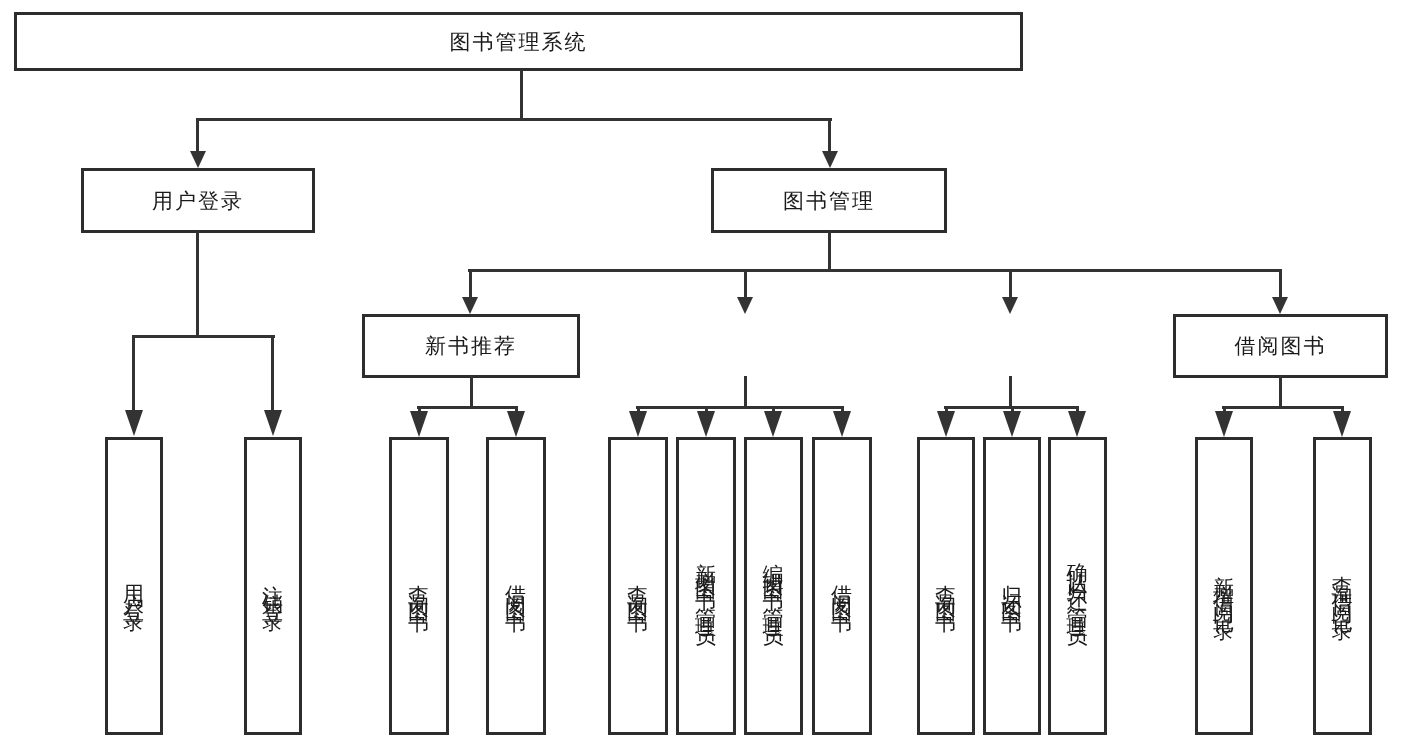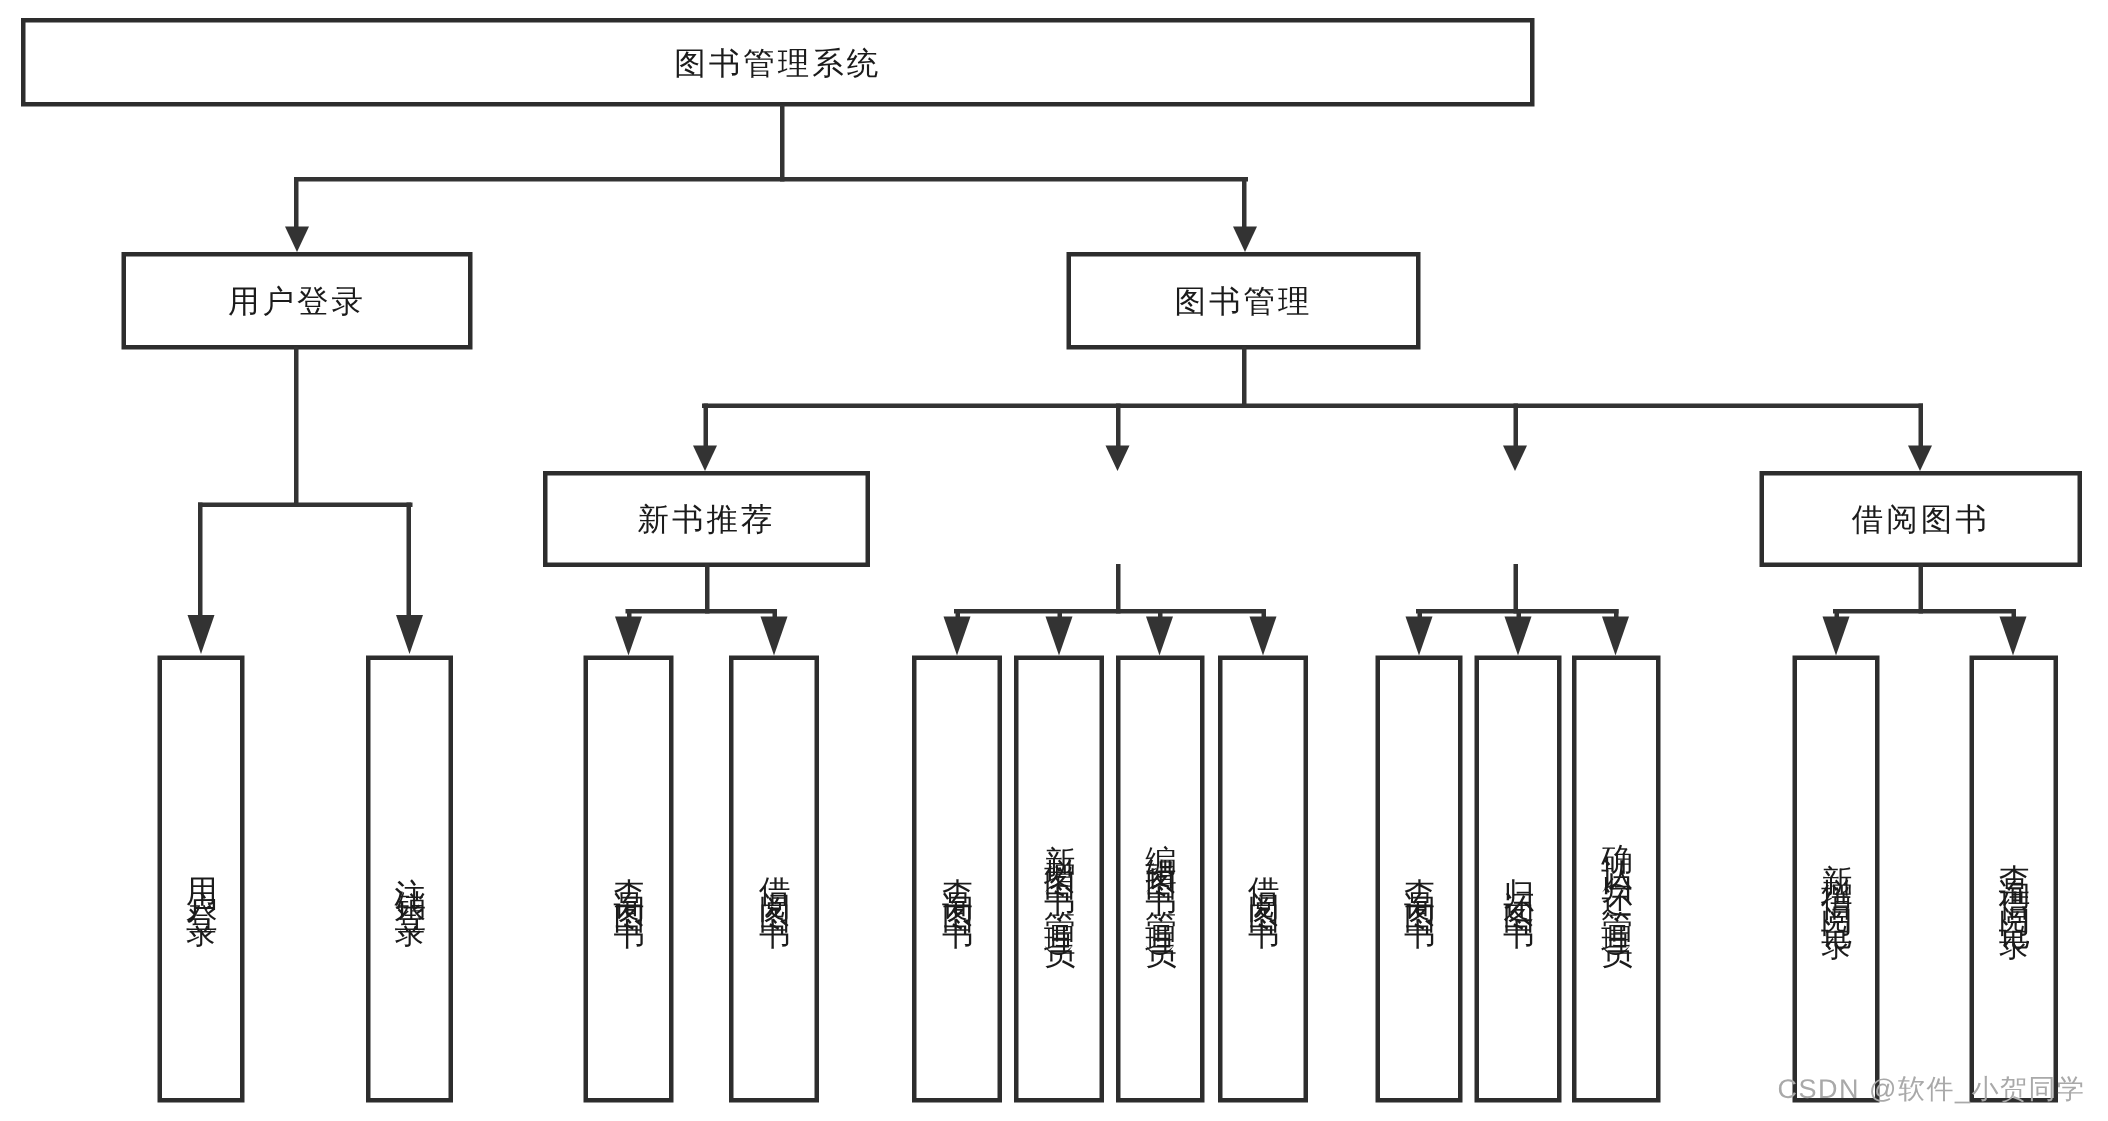--- a/index.html
+++ b/index.html
@@ -157,15 +157,14 @@
   <div class="vline" style="left:1076px;top:406px;height:8px;"></div>
   <div class="head-big" style="left:1068px;top:411px;"></div>
 
   <div class="vline" style="left:1279px;top:376px;height:33px;"></div>
   <div class="hline" style="left:1222px;top:406px;width:122px;"></div>
   <div class="vline" style="left:1223px;top:406px;height:8px;"></div>
   <div class="head-big" style="left:1215px;top:411px;"></div>
   <div class="vline" style="left:1341px;top:406px;height:8px;"></div>
   <div class="head-big" style="left:1333px;top:411px;"></div>
 
-  <div class="watermark">CSDN @软件_小贺同学</div>
 
 </div>
 
 </body></html>

